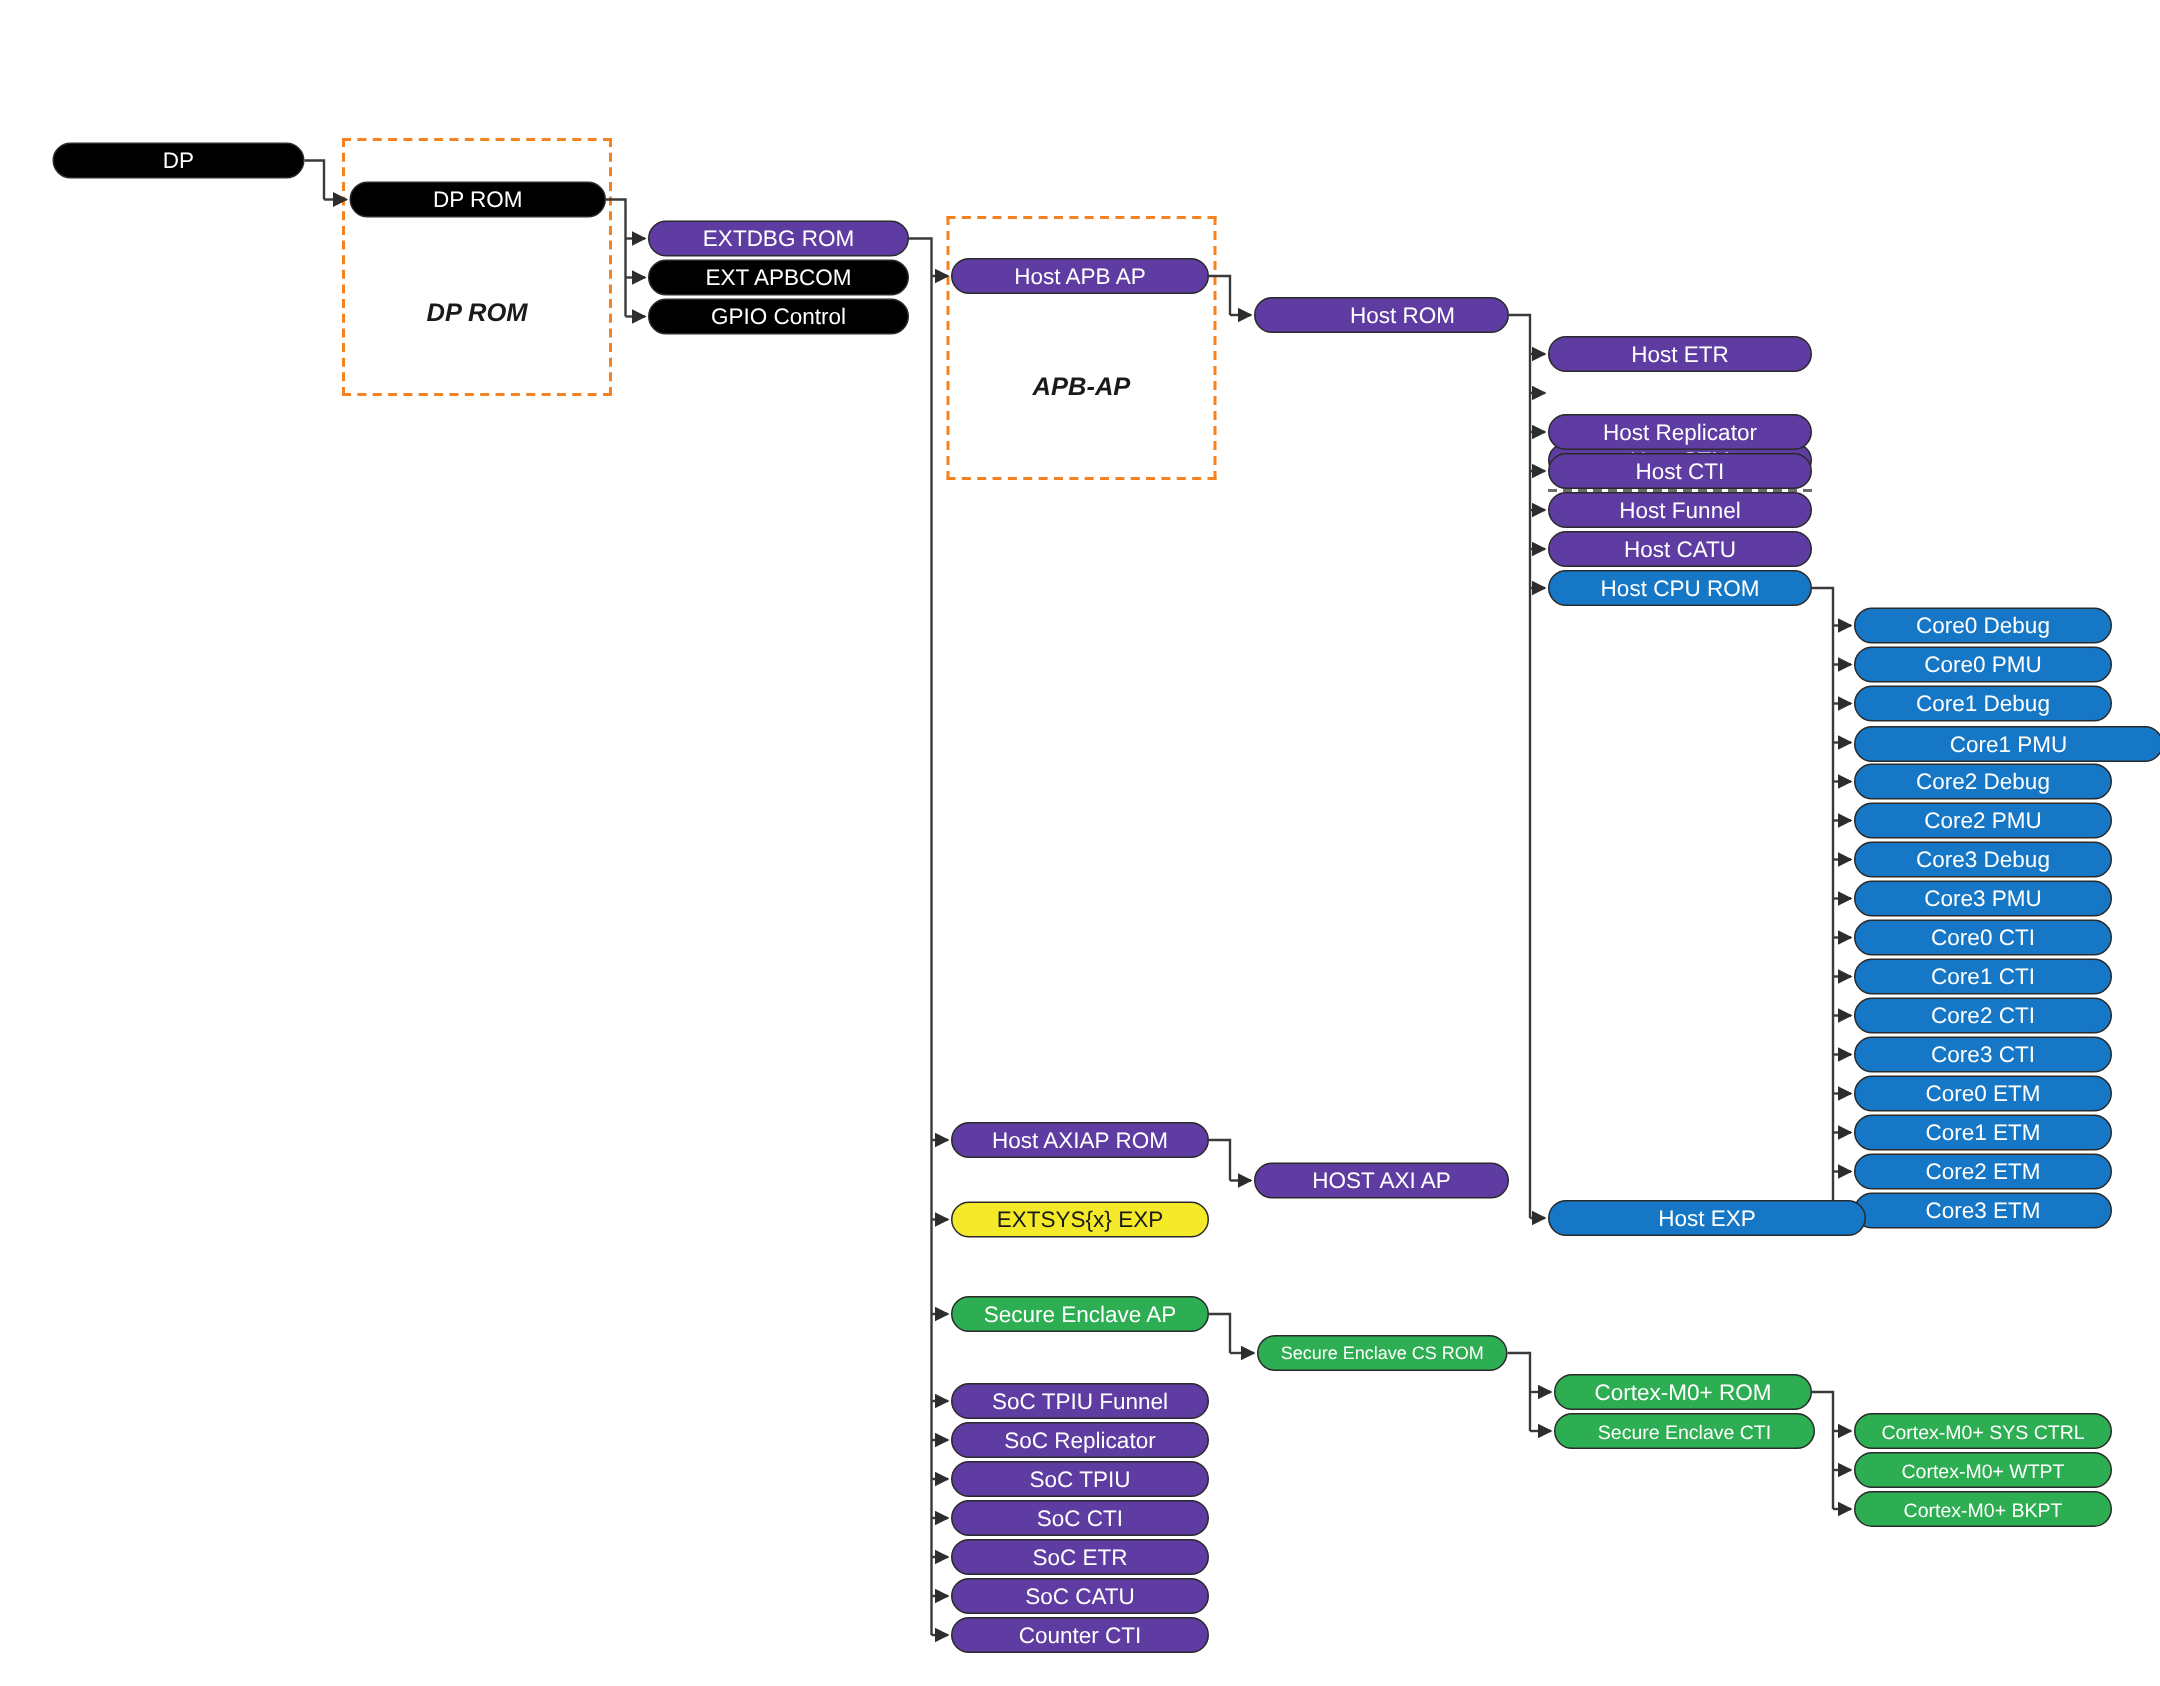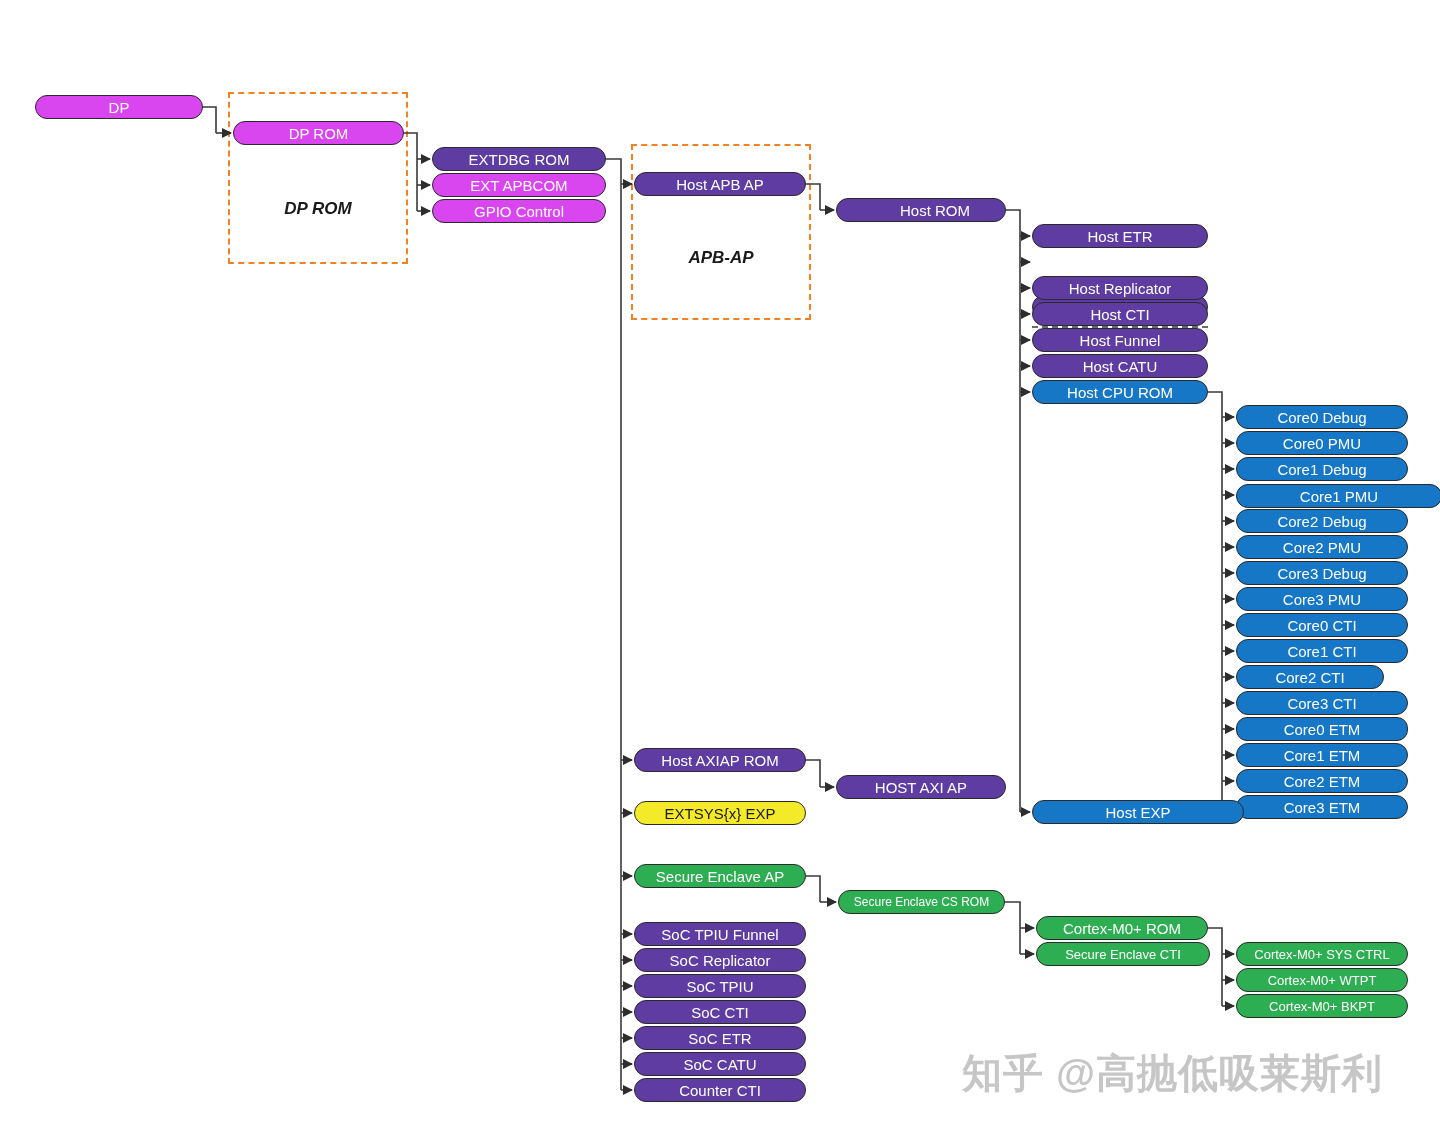--- a/index.html
+++ b/index.html
@@ -21,21 +21,21 @@
     position:absolute; left:0; right:0; text-align:center;
     font-size:17px; font-weight:bold; font-style:italic; color:#1a1a1a;
     line-height:23px;
   }
   .node {
     position:absolute; height:24px; border-radius:12px;
     display:flex; align-items:center; justify-content:center;
     font-size:15px; color:#ffffff; border:1px solid #2a2a2a;
     white-space:nowrap; line-height:1;
   }
-  .red    { background:#d946ef; }
+  .red    { background:#000000; }
   .purple { background:#5e3ca1; }
   .blue   { background:#1577c5; }
   .green  { background:#2eae52; }
   .yellow { background:#f4ea2a; color:#1a1a1a; }
   .fs13 { font-size:13px; }
   .fs12 { font-size:12px; }
   .divider {
     position:absolute; border-top:2px dashed #6b6b6b; height:0;
   }
   .watermark {
@@ -154,23 +154,23 @@
   <div class="node blue" style="left:1236px; top:405px; width:172px;">Core0 Debug</div>
   <div class="node blue" style="left:1236px; top:431px; width:172px;">Core0 PMU</div>
   <div class="node blue" style="left:1236px; top:457px; width:172px;">Core1 Debug</div>
   <div class="node blue" style="left:1236px; top:484px; width:206px;">Core1 PMU</div>
   <div class="node blue" style="left:1236px; top:509px; width:172px;">Core2 Debug</div>
   <div class="node blue" style="left:1236px; top:535px; width:172px;">Core2 PMU</div>
   <div class="node blue" style="left:1236px; top:561px; width:172px;">Core3 Debug</div>
   <div class="node blue" style="left:1236px; top:587px; width:172px;">Core3 PMU</div>
   <div class="node blue" style="left:1236px; top:613px; width:172px;">Core0 CTI</div>
   <div class="node blue" style="left:1236px; top:639px; width:172px;">Core1 CTI</div>
-  <div class="node blue" style="left:1236px; top:665px; width:148px;">Core2 CTI</div>
+  <div class="node blue" style="left:1236px; top:665px; width:172px;">Core2 CTI</div>
   <div class="node blue" style="left:1236px; top:691px; width:172px;">Core3 CTI</div>
-  <div class="node blue" style="left:1236px; top:717px; width:172px;border-radius:11px;">Core0 ETM</div>
+  <div class="node blue" style="left:1236px; top:717px; width:172px;">Core0 ETM</div>
   <div class="node blue" style="left:1236px; top:743px; width:172px;">Core1 ETM</div>
   <div class="node blue" style="left:1236px; top:769px; width:172px;">Core2 ETM</div>
   <div class="node blue" style="left:1236px; top:795px; width:172px;">Core3 ETM</div>
 
   <div class="node purple" style="left:634px; top:748px; width:172px;">Host AXIAP ROM</div>
   <div class="node purple" style="left:836px; top:775px; width:170px;">HOST AXI AP</div>
   <div class="node yellow" style="left:634px; top:801px; width:172px;">EXTSYS{x} EXP</div>
   <div class="node blue" style="left:1032px; top:800px; width:212px;">Host EXP</div>
 
   <div class="node green" style="left:634px; top:864px; width:172px;">Secure Enclave AP</div>
@@ -182,14 +182,13 @@
   <div class="node green fs13" style="left:1236px; top:994px; width:172px;">Cortex-M0+ BKPT</div>
 
   <div class="node purple" style="left:634px; top:922px; width:172px;">SoC TPIU Funnel</div>
   <div class="node purple" style="left:634px; top:948px; width:172px;">SoC Replicator</div>
   <div class="node purple" style="left:634px; top:974px; width:172px;">SoC TPIU</div>
   <div class="node purple" style="left:634px; top:1000px; width:172px;">SoC CTI</div>
   <div class="node purple" style="left:634px; top:1026px; width:172px;">SoC ETR</div>
   <div class="node purple" style="left:634px; top:1052px; width:172px;">SoC CATU</div>
   <div class="node purple" style="left:634px; top:1078px; width:172px;">Counter CTI</div>
 
-  <div class="watermark">知乎 @高抛低吸莱斯利</div>
 </div>
 
 </body></html>

